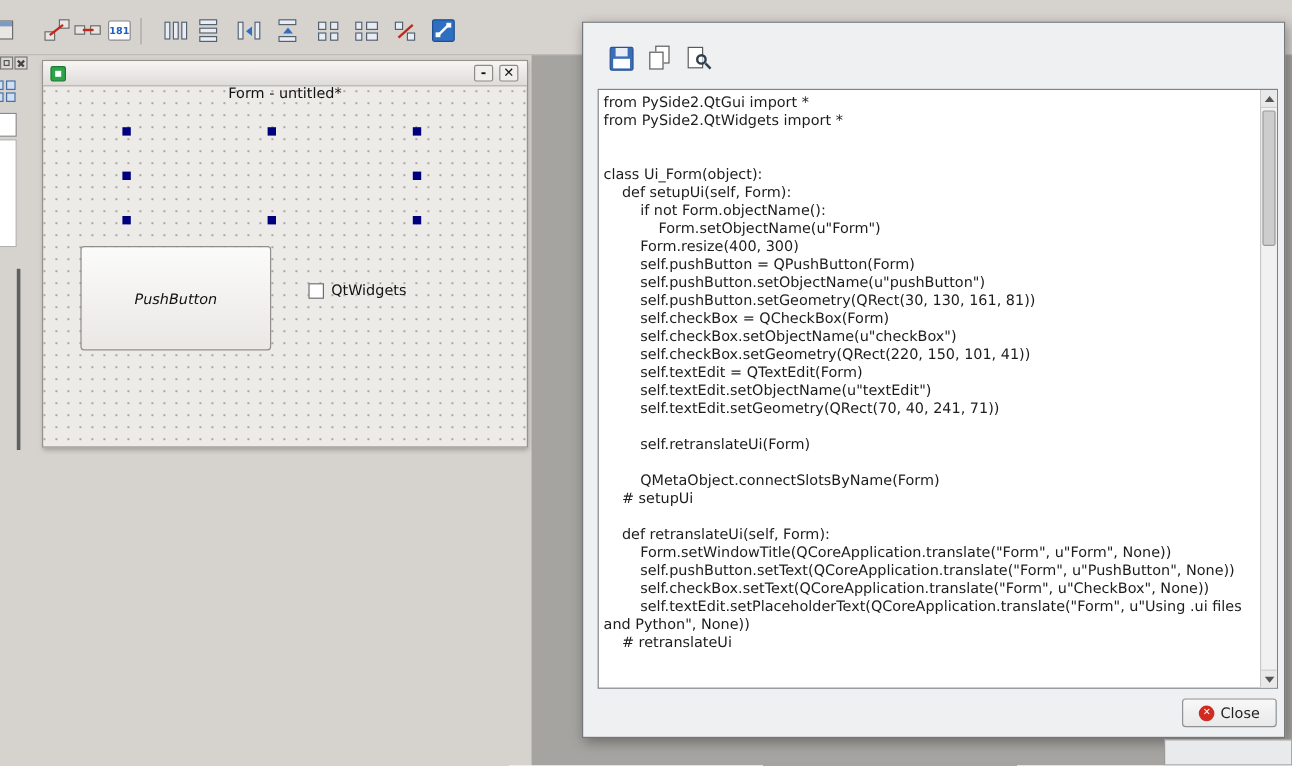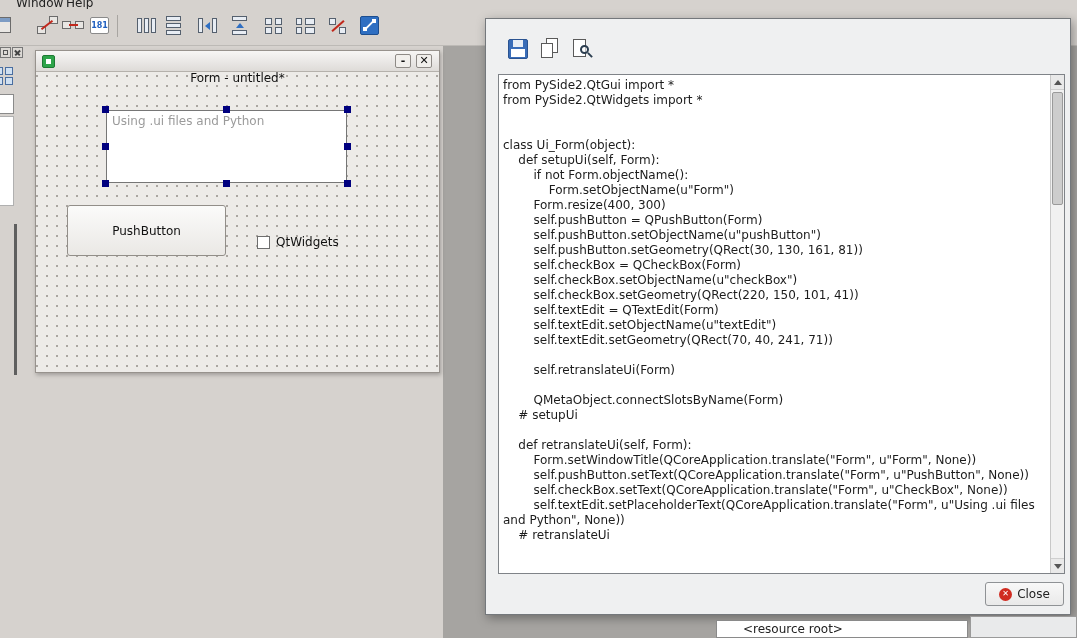--- a/index.html
+++ b/index.html
@@ -57,22 +57,22 @@
   .form-title { position:absolute; left:0; right:0; top:20px; text-align:center; font-size:12px; color:#111; }
   .win-btn { position:absolute; top:3px; width:16px; height:14px; background:#f1efec; border:1px solid #8e8a86; border-radius:2px;
              text-align:center; line-height:11px; font-size:11px; font-weight:bold; color:#111; }
   .win-btn.min { right:28px; }
   .win-btn.cls { right:7px; }
 
   
   .w-textedit { position:absolute; left:70px; top:59px; width:241px; height:73px; background:#fff; border:1px solid #767676; }
   .w-textedit .ph { position:absolute; left:5px; top:3px; color:#9b9b9b; font-size:12px; }
   .sel-handle { position:absolute; width:7px; height:7px; background:#00007f; }
-  .w-pushbutton { position:absolute; left:31px; top:154px; width:159px; height:51px; background:linear-gradient(#fbfbfa,#eae8e5);
-                  border:1px solid #928e89; border-radius:3px; display:flex; align-items:center; justify-content:center; font-size:12px; color:#111; }
+  .w-pushbutton { position:absolute; left:31px; top:154px; width:159px; height:87px; background:linear-gradient(#fbfbfa,#eae8e5);
+                  border:1px solid #928e89; border-radius:3px; display:flex; align-items:center; justify-content:center; font-size:12px; color:#111;font-style:italic; }
   .w-checkbox { position:absolute; left:221px; top:183px; height:16px; display:flex; align-items:center; }
   .w-checkbox .box { width:13px; height:13px; background:#fff; border:1px solid #6e6e6e; }
   .w-checkbox .lbl { margin-left:6px; font-size:12px; color:#111; }
 
   
   .dialog { position:absolute; left:485px; top:18px; width:586px; height:597px; background:#eff0f1; border:1px solid #74787c;
             box-shadow:2px 3px 10px rgba(0,0,0,.35); }
   .d-ico { position:absolute; top:18px; width:24px; height:24px; }
   .save-body { position:absolute; left:2px; top:2px; width:20px; height:20px; background:#3a6db8; border:1px solid #2a5391; border-radius:2px; }
   .save-top { position:absolute; left:7px; top:3px; width:10px; height:7px; background:#e9eef5; }
@@ -99,24 +99,20 @@
   
   .resource-panel { position:absolute; left:716px; top:620px; width:252px; height:18px; background:#fff; border:1px solid #8a8a8a;
                     font-size:12px; color:#222; padding:1px 0 0 26px; }
   .right-panel { position:absolute; left:970px; top:616px; width:107px; height:22px; background:#e9eaeb; border:1px solid #9a9a9a; }
 </style>
 </head>
 <body>
 
 <div class="root">
 
-  <div class="menubar">
-    <span class="menu-item m0">Window</span>
-    <span class="menu-item m1">Help</span>
-  </div>
 
   <div class="toolbar">
     <div class="tb-ico" style="left:-9px">
       <div class="widget-generic"></div>
     </div>
     <div class="tb-ico" style="left:36px">
       <div class="blk" style="left:1px;top:12px"></div>
       <div class="blk" style="left:13px;top:2px"></div>
       <div class="red-line" style="left:4px;top:10px;width:14px;transform:rotate(-38deg)"></div>
     </div>
@@ -196,23 +192,20 @@
   <div class="dark-area"></div>
 
   <div class="form-window">
     <div class="form-titlebar">
       <div class="form-icon"></div>
       <div class="form-title">Form - untitled*</div>
       <div class="win-btn min">-</div>
       <div class="win-btn cls">✕</div>
     </div>
 
-    <div class="w-textedit">
-      <div class="ph">Using .ui files and Python</div>
-    </div>
 
     <div class="sel-handle" style="left:66px;top:55px"></div>
     <div class="sel-handle" style="left:187px;top:55px"></div>
     <div class="sel-handle" style="left:308px;top:55px"></div>
     <div class="sel-handle" style="left:66px;top:92px"></div>
     <div class="sel-handle" style="left:308px;top:92px"></div>
     <div class="sel-handle" style="left:66px;top:129px"></div>
     <div class="sel-handle" style="left:187px;top:129px"></div>
     <div class="sel-handle" style="left:308px;top:129px"></div>
 
@@ -284,18 +277,15 @@
     </div>
 
     <button class="close-btn">
       <span class="close-ico">
           <span>✕</span>
         </span>
       <span>Close</span>
     </button>
   </div>
 
-  <div class="resource-panel">
-    <span>&lt;resource root&gt;</span>
-  </div>
   <div class="right-panel"></div>
 
 </div>
 
 </body></html>

